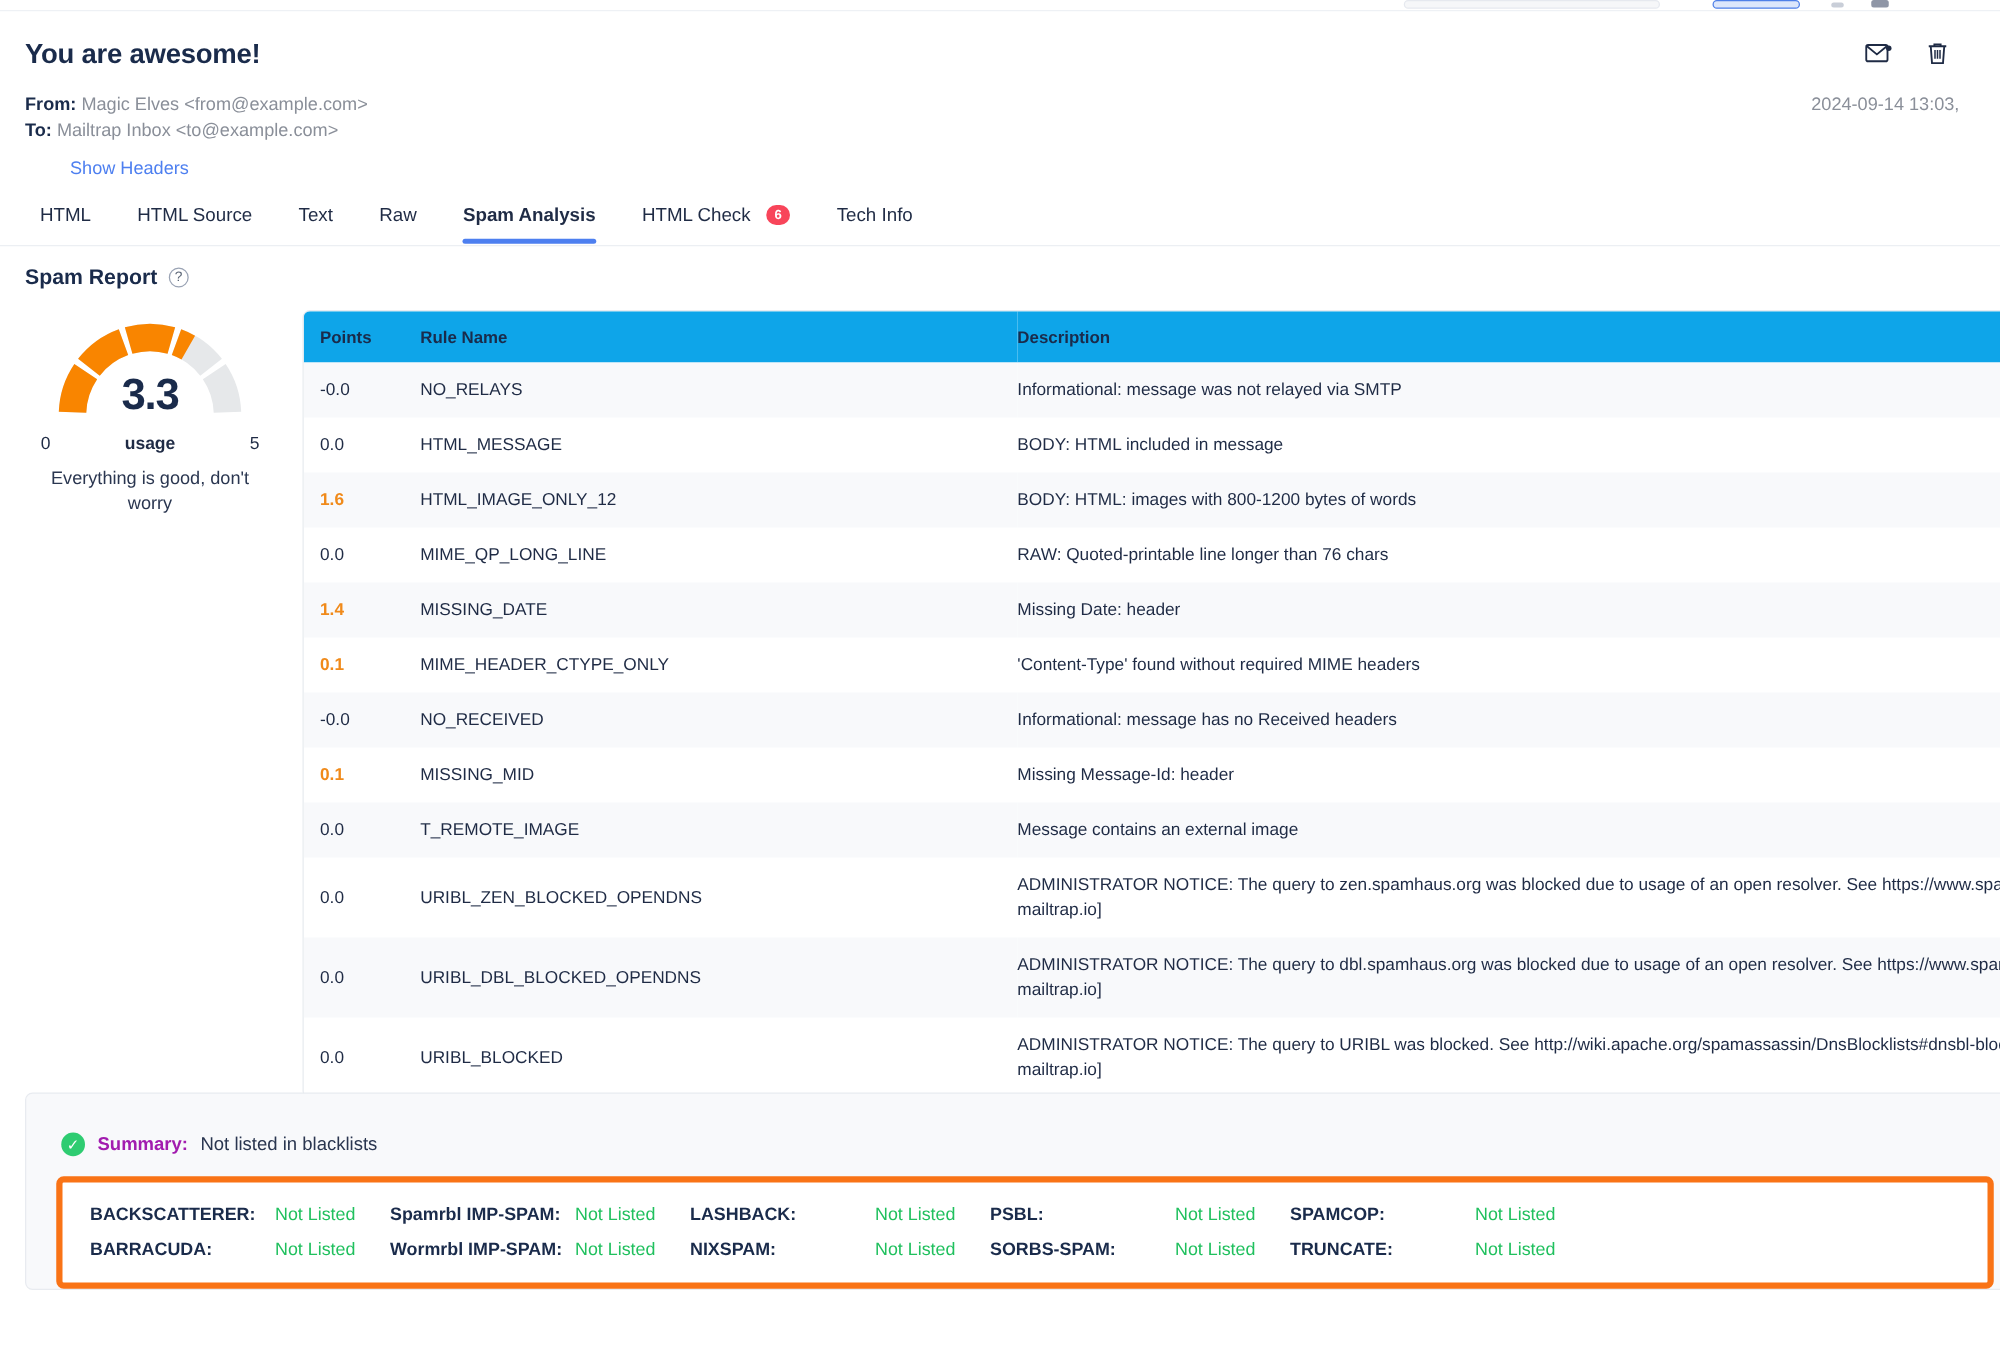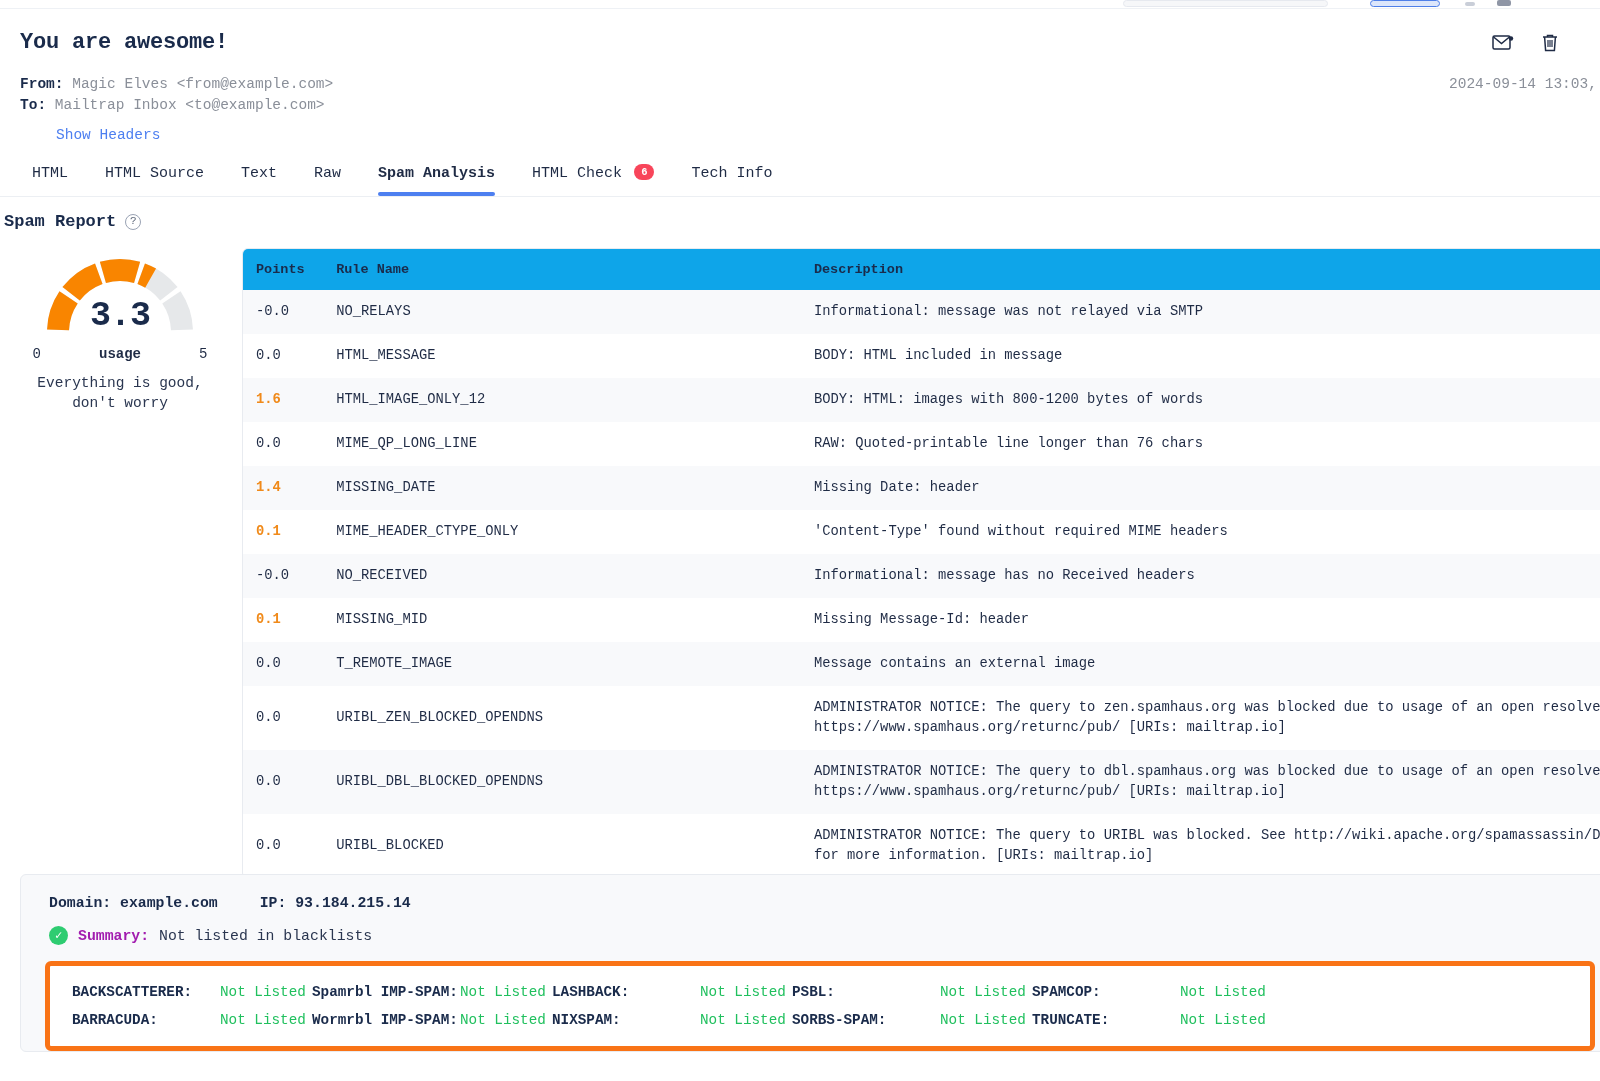--- a/index.html
+++ b/index.html
@@ -4,21 +4,21 @@
 <style>
   * { box-sizing: border-box; }
   html, body {
     margin: 0; padding: 0;
     width: 1600px; height: 1081px;
     background: #ffffff;
     font-family: "Liberation Sans", sans-serif;
     color: #1f2b45;
     overflow: hidden;
   }
-  .page { position: relative; width: 1600px; height: 1081px; font-family: Liberation Mono, monospace; }
+  .page { position: relative; width: 1600px; height: 1081px; }
 
   
   .top-strip { position: absolute; top: 0; left: 0; width: 1600px; height: 9px; background: #ffffff; border-bottom: 1px solid #eef1f5; }
   .strip-search { position: absolute; left: 1123px; top: 0px; width: 205px; height: 7px; background: #f6f7f9; border: 1px solid #e6e9ef; border-radius: 4px; }
   .strip-btn { position: absolute; left: 1370px; top: 0px; width: 70px; height: 7px; background: #dce6fb; border: 1px solid #4e7fe8; border-radius: 4px; }
   .strip-ico1 { position: absolute; left: 1465px; top: 2px; width: 10px; height: 4px; background: #c9ced8; border-radius: 2px; }
   .strip-ico2 { position: absolute; left: 1497px; top: 0px; width: 14px; height: 6px; background: #8f96a6; border-radius: 2px; }
 
   
   .subject { position: absolute; left: 20px; top: 30px; font-size: 22px; font-weight: bold; letter-spacing: -0.2px; color: #1a2b4b; }
@@ -130,21 +130,21 @@
     <div class="tab"><span>HTML</span></div>
     <div class="tab"><span>HTML Source</span></div>
     <div class="tab"><span>Text</span></div>
     <div class="tab"><span>Raw</span></div>
     <div class="tab active"><span>Spam Analysis</span></div>
     <div class="tab"><span>HTML Check</span><span class="badge">6</span></div>
     <div class="tab"><span>Tech Info</span></div>
   </div>
   <div class="tabs-rule"></div>
 
-  <div class="section-title" style="left:4px; top:212px;">
+  <div class="section-title" style="left:20px; top:212px;">
     <span>Spam Report</span>
     <span class="qmark">?</span>
   </div>
 
   <div class="gauge-wrap">
     <div class="gauge">
       <svg width="168" height="92" viewBox="0 0 168 92">
         <g id="gauge-segs" fill="none" stroke-width="22" stroke-linecap="butt">
             <path d="M22.04 81.84 A 62 62 0 0 1 32.60 49.33" stroke="#e6e8ea"></path>
             <path d="M22.04 81.84 A 62 62 0 0 1 32.60 49.33" stroke="#f98500"></path>
@@ -240,24 +240,20 @@
         </tbody>
     </table>
   </div>
 
   <div class="section-title" style="left:20px; top:880px;">
     <span>Blacklists Report</span>
     <span class="qmark">?</span>
   </div>
 
   <div class="bl-card">
-    <div class="bl-ident">
-      <span>Domain: example.com</span>
-      <span>IP: 93.184.215.14</span>
-    </div>
     <div class="bl-summary">
       <span class="check">✓</span>
       <b>Summary:</b>
       <span class="val">Not listed in blacklists</span>
     </div>
     <div class="bl-grid-wrap">
       <div class="bl-grid" id="bl-grid">
           <div class="bl-item">
             <span class="k">BACKSCATTERER:</span>
             <span class="v">Not Listed</span>

